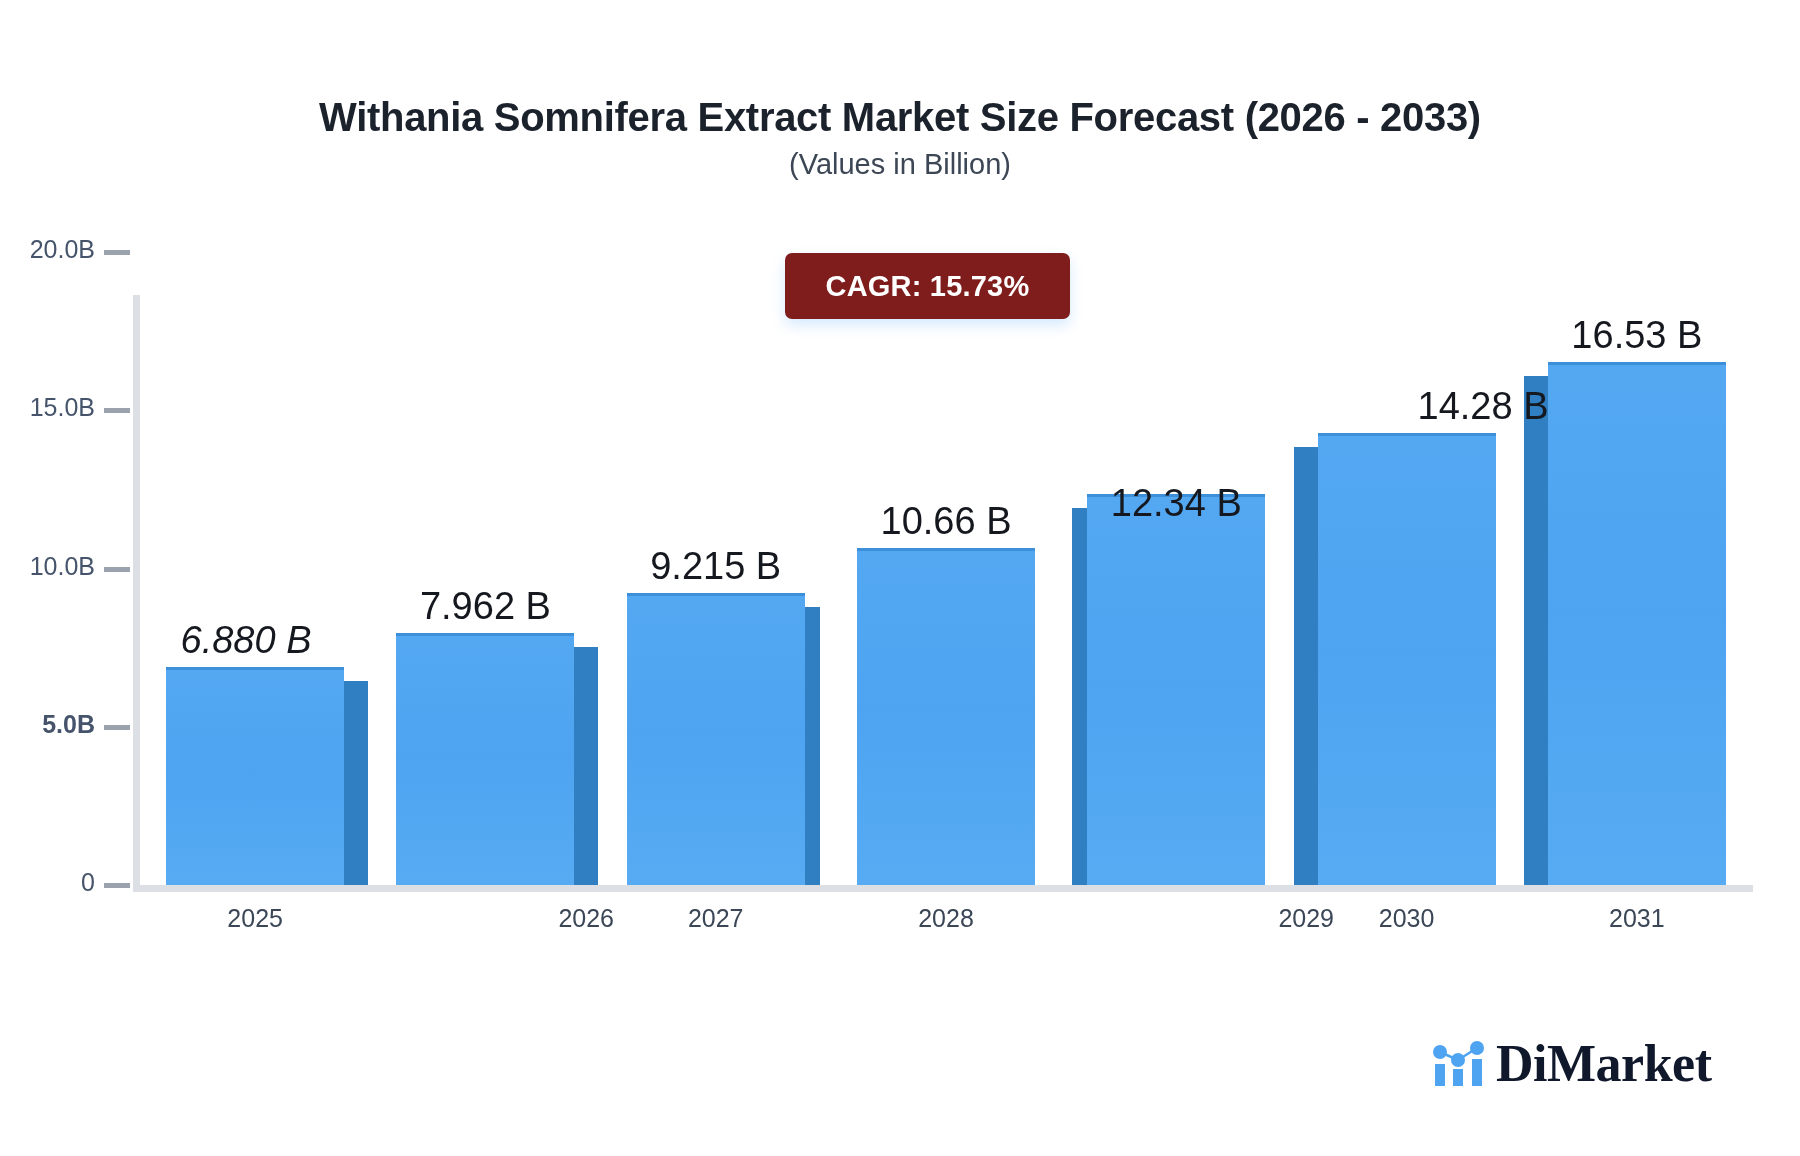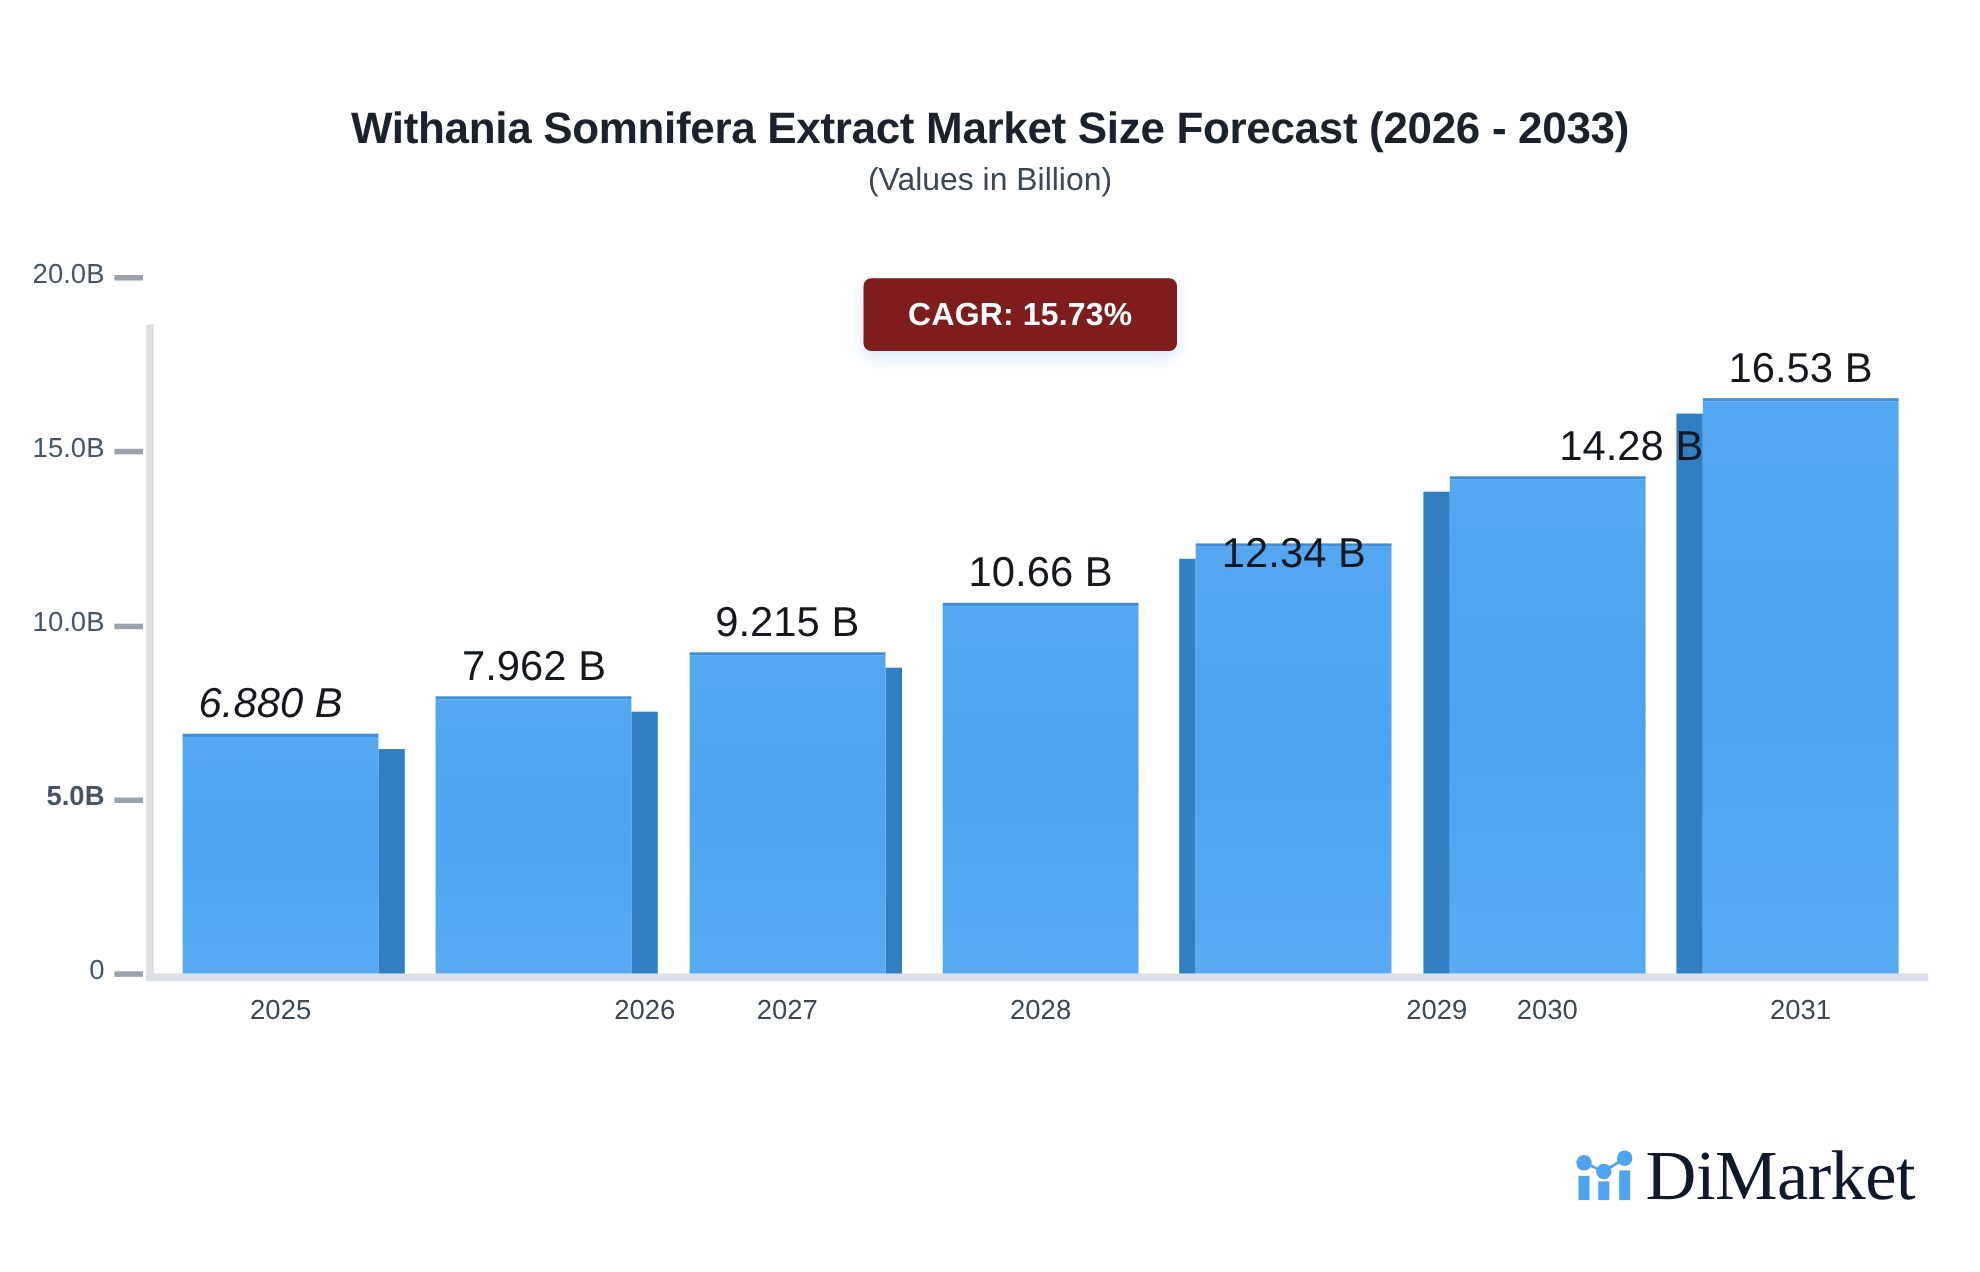--- a/index.html
+++ b/index.html
@@ -144,22 +144,22 @@
   #logo {
     position: absolute;
     left: 1432px;
     top: 1037px;
     display: flex;
     align-items: center;
     gap: 10px;
   }
   #logo .logo-text {
     font-family: "Liberation Serif", serif;
-    font-size: 64px;
-    font-weight: normal;
+    font-size: 52px;
+    font-weight: bold;
     color: #10182b;
     letter-spacing: -0.5px;
     line-height: 1;
   }
 </style>
 </head>
 <body>
 
 <div id="page">
 

